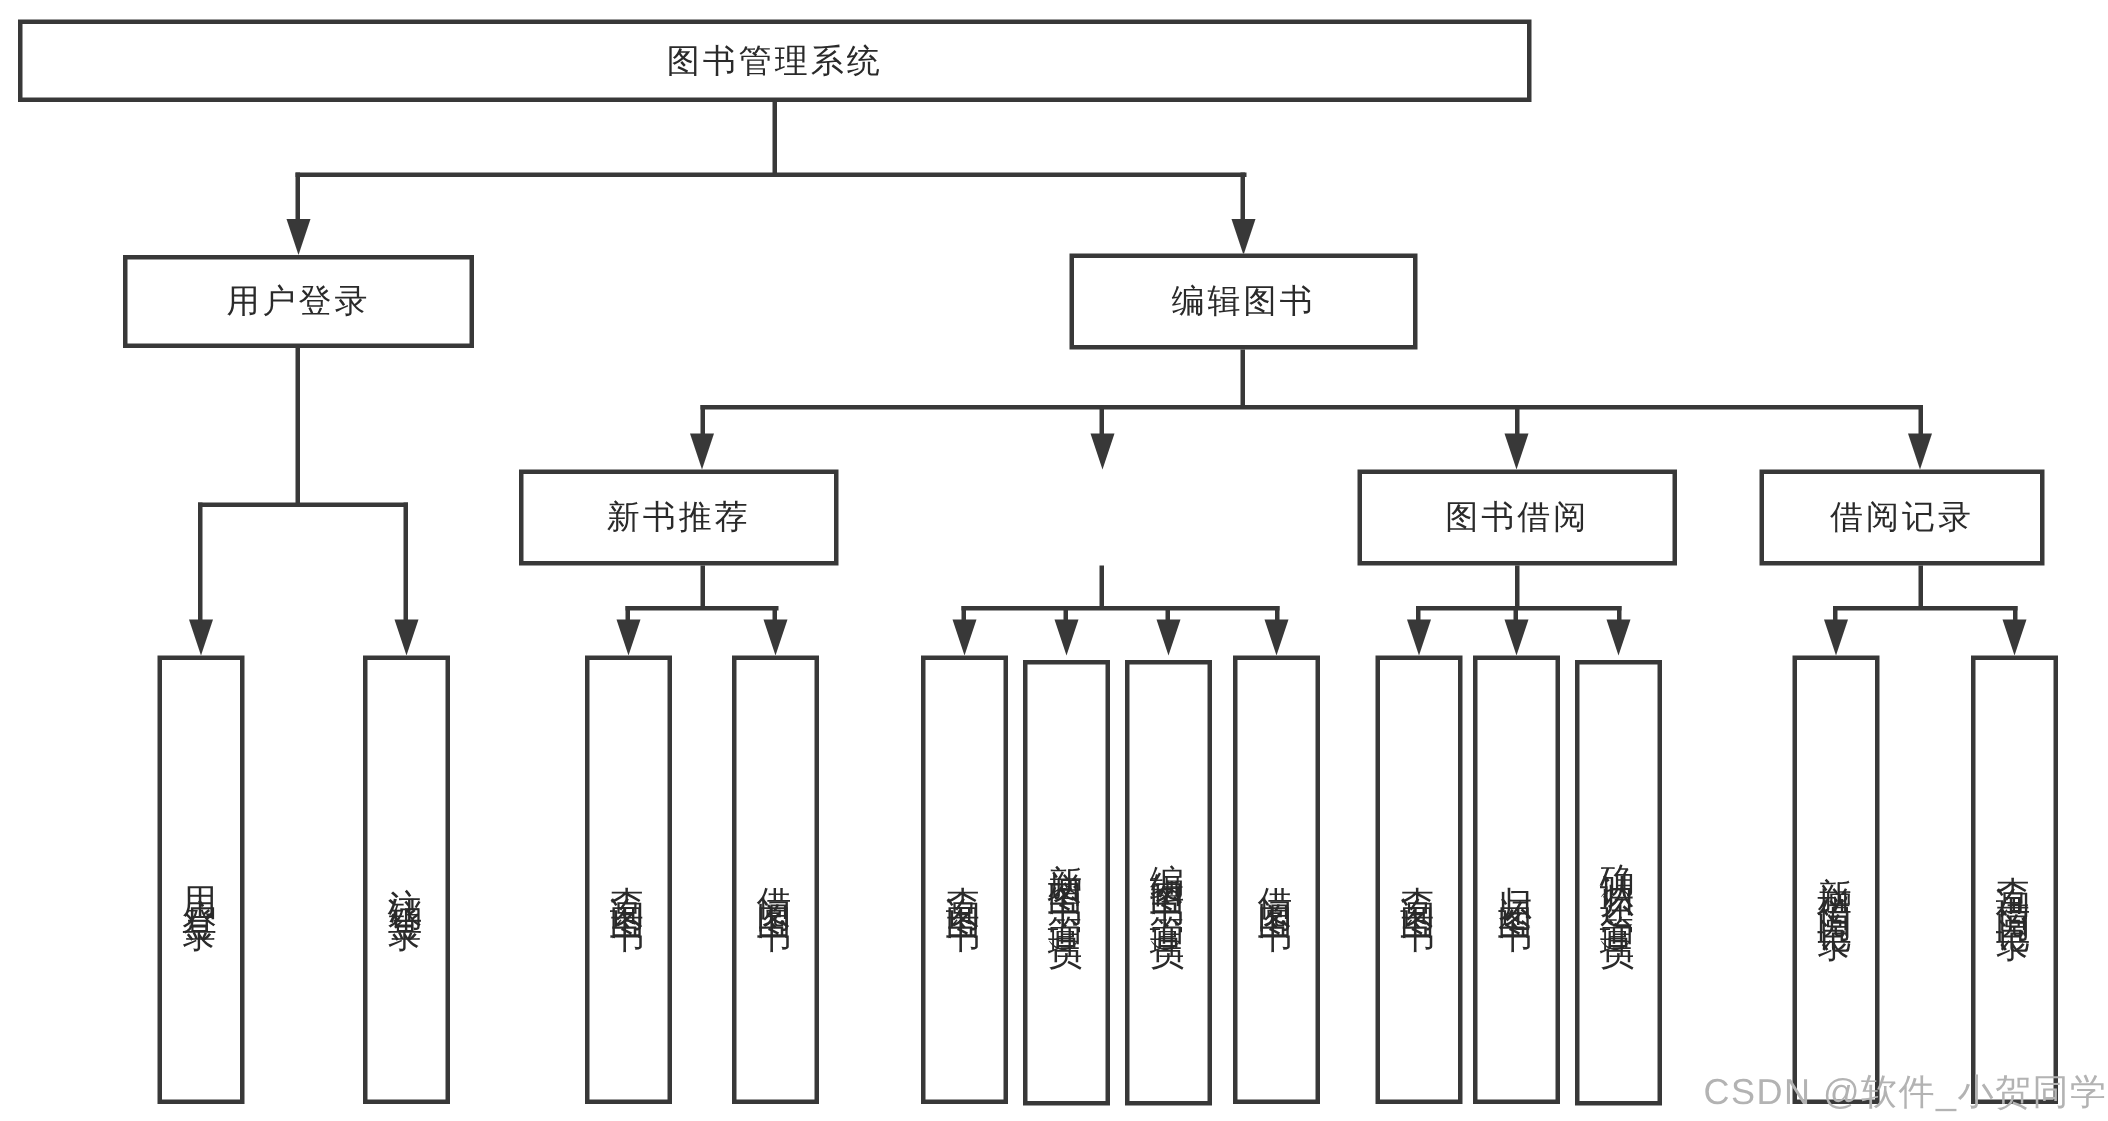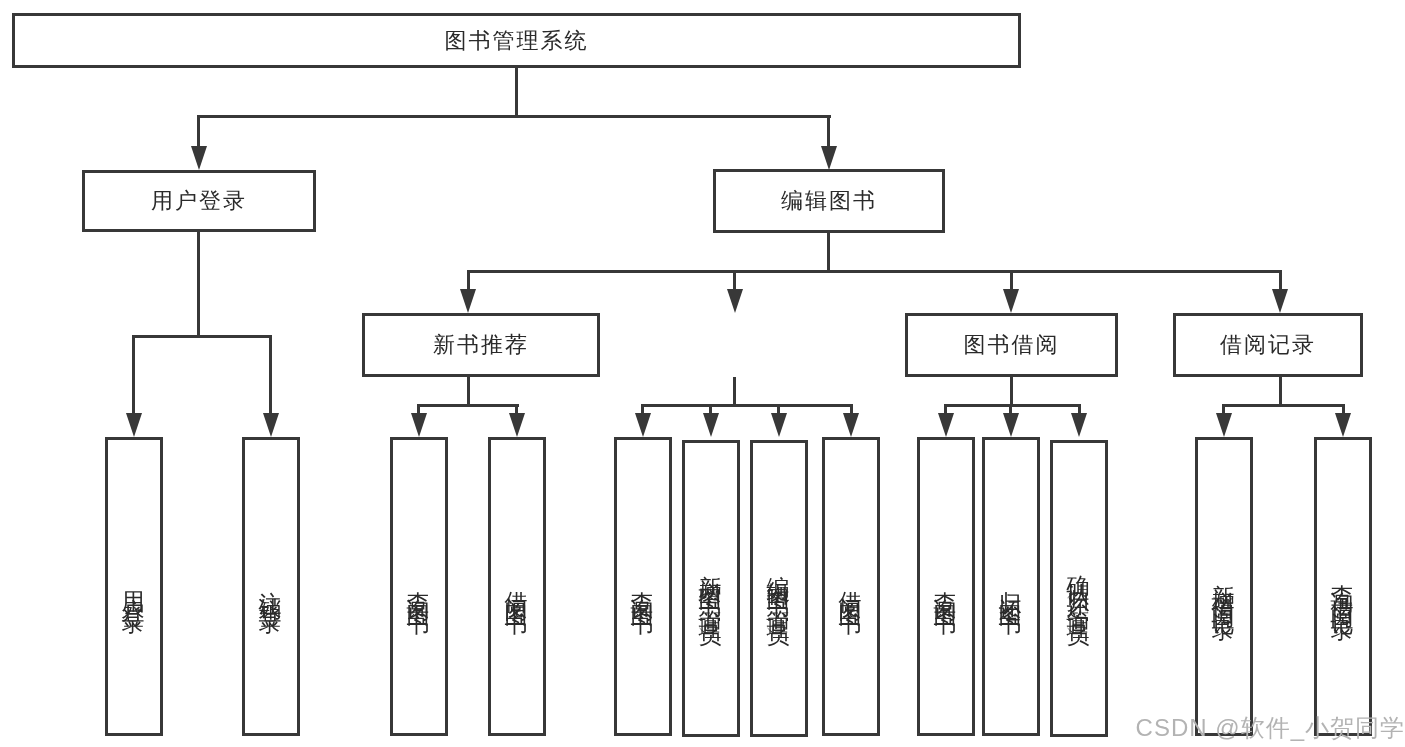--- a/index.html
+++ b/index.html
@@ -95,21 +95,21 @@
   <div class="hline" style="left:467px;top:270px;width:815px;"></div>
   <div class="vline" style="left:467px;top:270px;height:21px;"></div>
   <div class="vline" style="left:733px;top:270px;height:21px;"></div>
   <div class="vline" style="left:1010px;top:270px;height:21px;"></div>
   <div class="vline" style="left:1279px;top:270px;height:21px;"></div>
   <div class="ah" style="left:460px;top:289px;"></div>
   <div class="ah" style="left:727px;top:289px;"></div>
   <div class="ah" style="left:1003px;top:289px;"></div>
   <div class="ah" style="left:1272px;top:289px;"></div>
 
-  <div class="box hbox" style="left:362px;top:313px;width:238px;height:64px;">
+  <div class="box hbox" style="left:346px;top:313px;width:213px;height:64px;">
     <span>新书推荐</span>
   </div>
   <div class="box hbox" style="left:905px;top:313px;width:213px;height:64px;">
     <span>图书借阅</span>
   </div>
   <div class="box hbox" style="left:1173px;top:313px;width:190px;height:64px;">
     <span>借阅记录</span>
   </div>
 
   <div class="vline" style="left:467px;top:377px;height:29px;"></div>

